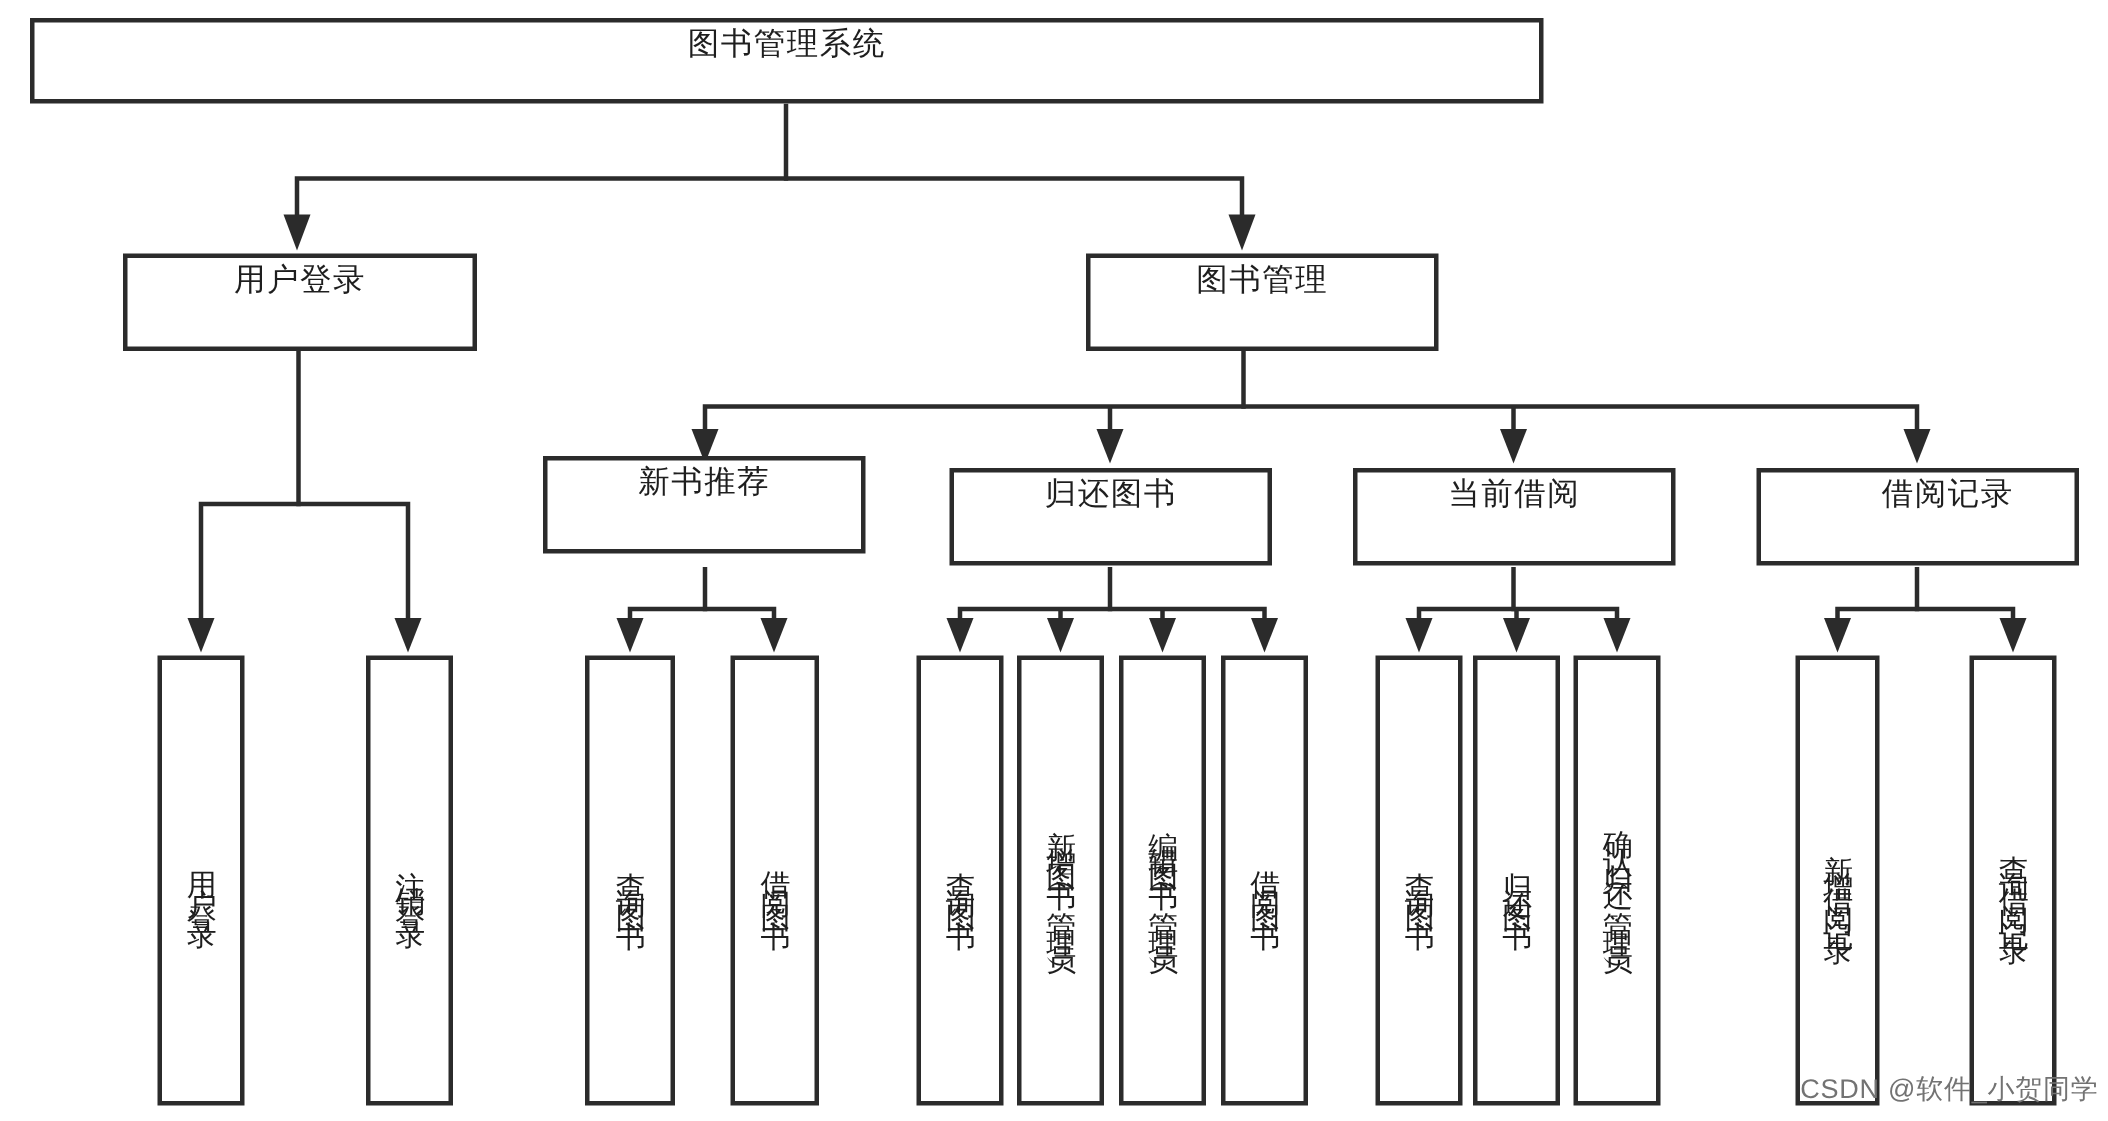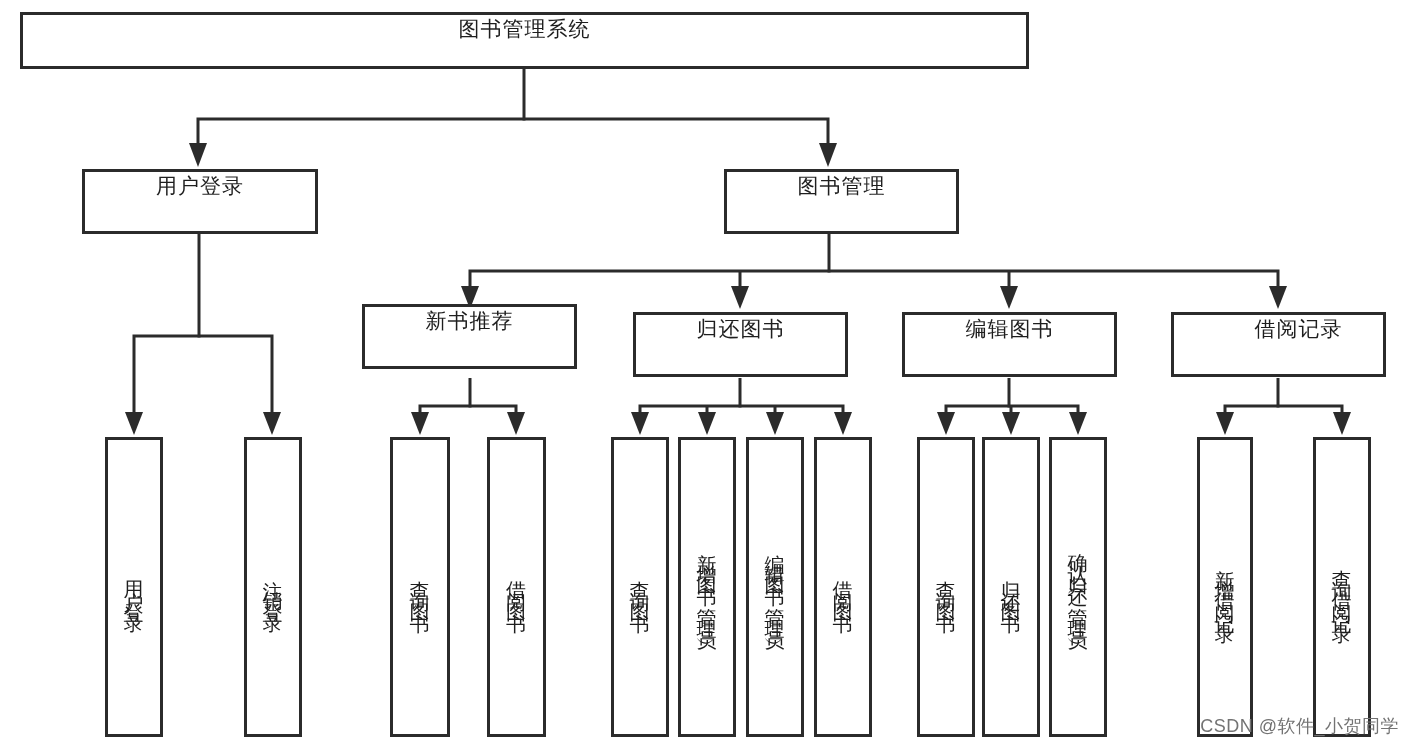--- a/index.html
+++ b/index.html
@@ -125,21 +125,21 @@
     <span>图书管理</span>
   </div>
 
   <div class="hbox" style="left:362px; top:304px; width:215px; height:65px;">
     <span>新书推荐</span>
   </div>
   <div class="hbox" style="left:633px; top:312px; width:215px; height:65px;">
     <span>归还图书</span>
   </div>
   <div class="hbox" style="left:902px; top:312px; width:215px; height:65px;">
-    <span>编辑图书</span>
+    <span>当前借阅</span>
   </div>
   <div class="hbox" style="left:1171px; top:312px; width:215px; height:65px;padding-left:40px;">
     <span>借阅记录</span>
   </div>
 
   <div class="vbox" style="left:105px; width:58px;">
     <span class="vtext">用户登录</span>
   </div>
   <div class="vbox" style="left:244px; width:58px;">
     <span class="vtext">注销登录</span>

